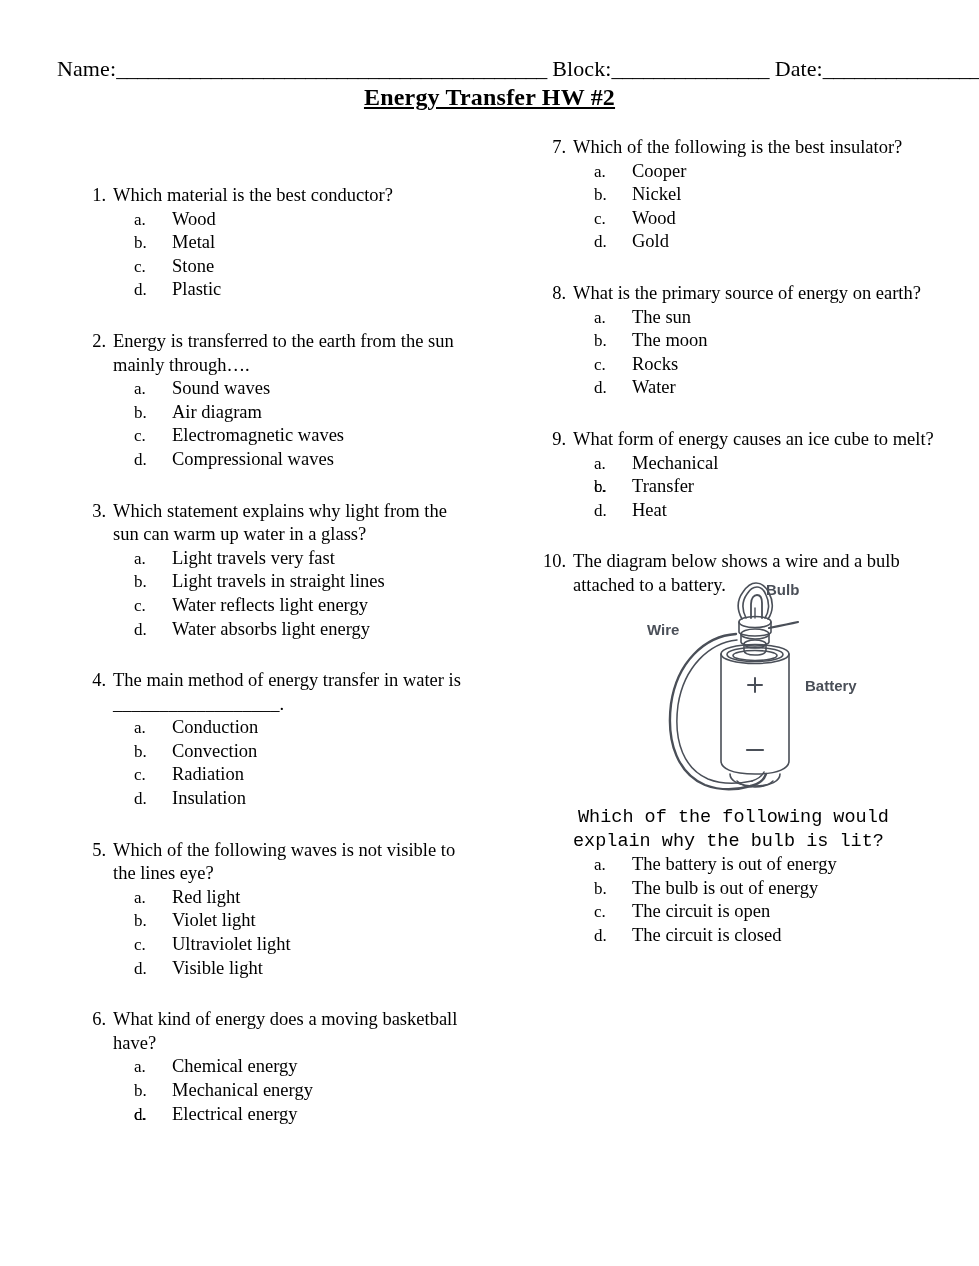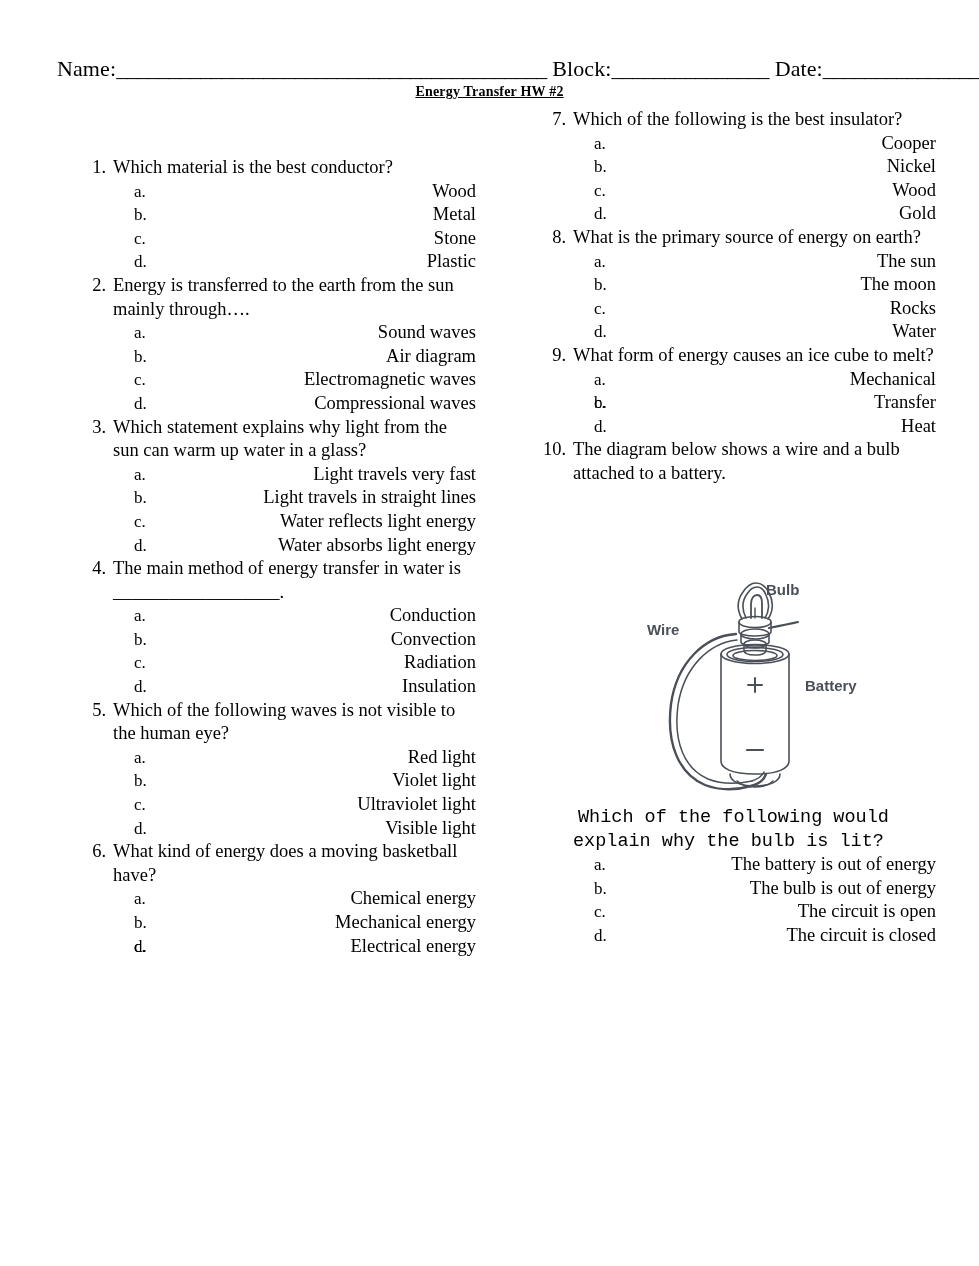--- a/index.html
+++ b/index.html
@@ -37,21 +37,21 @@
   .blank {
     letter-spacing: -0.5px;
   }
 
   .doc-title {
     position: absolute;
     left: 0;
     top: 84px;
     width: 979px;
     text-align: center;
-    font-size: 14px;
+    font-size: 24px;
     font-weight: bold;
     text-decoration: underline;
     letter-spacing: 0.2px;
   }
 
   
   .col {
     position: absolute;
     top: 0;
   }
@@ -80,20 +80,21 @@
   .q-num {
     position: absolute;
     left: 0;
     top: 0;
     width: 30px;
     text-align: right;
     font-size: 18.5px;
   }
   .q-text {
     display: block;
+    margin-top: 28px;
   }
 
   .opts {
     margin: 0;
     padding: 0;
     list-style: none;
   }
   .opt {
     position: relative;
     padding-left: 96px;
@@ -101,21 +102,21 @@
     line-height: 23.6px;
   }
   .opt-letter {
     position: absolute;
     left: 58px;
     top: 0;
     width: 22px;
     text-align: left;
     font-size: 17px;
   }
-  .opt-text { display: block; text-align: right; }
+  .opt-text { display: block; }
 
   
   .subq {
     position: relative;
     padding-left: 37px;
     font-size: 18.5px;
     line-height: 23.6px;
     font-family: Liberation Mono, monospace;
   }
   .subq .lead { padding-left: 5px; }
@@ -247,21 +248,21 @@
         <li class="opt">
           <span class="opt-letter">d.</span>
           <span class="opt-text">Insulation</span>
         </li>
       </ul>
     </div>
 
     <div class="q">
       <div class="q-row">
         <span class="q-num">5.</span>
-        <span class="q-text">Which of the following waves is not visible to the human eye?</span>
+        <span class="q-text">Which of the following waves is not visible to the lines eye?</span>
       </div>
       <ul class="opts">
         <li class="opt">
           <span class="opt-letter">a.</span>
           <span class="opt-text">Red light</span>
         </li>
         <li class="opt">
           <span class="opt-letter">b.</span>
           <span class="opt-text">Violet light</span>
         </li>

